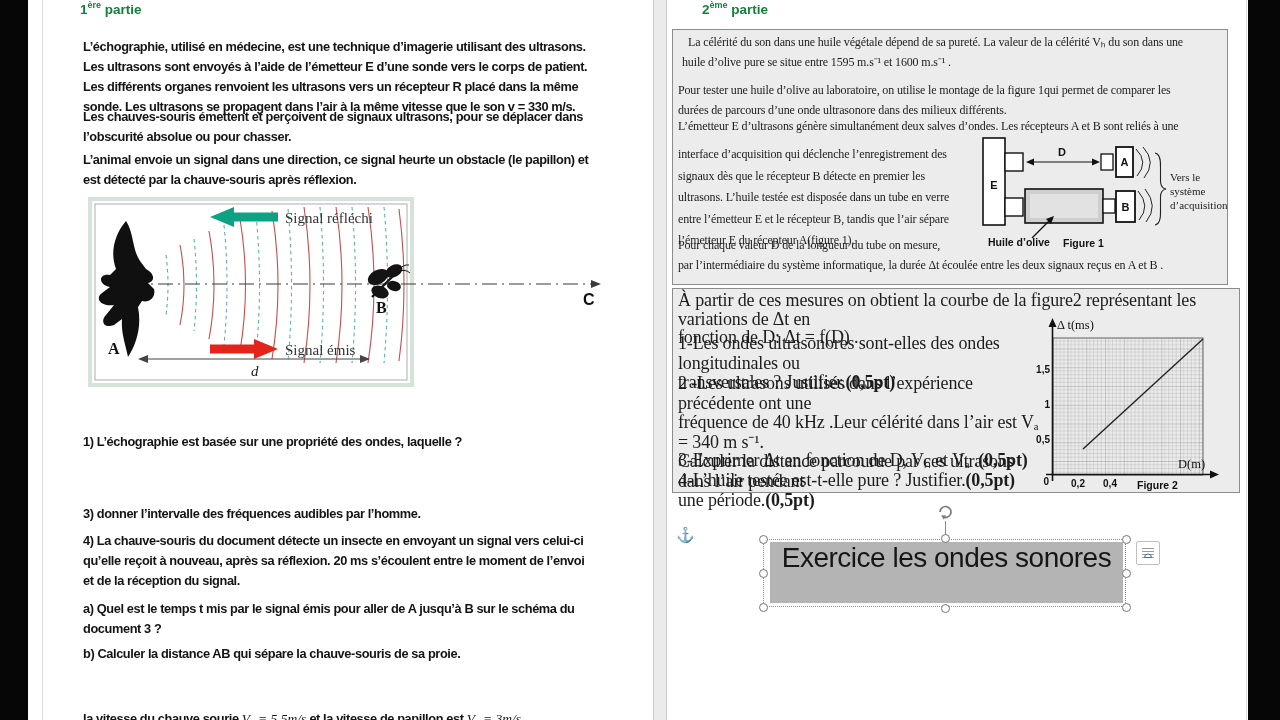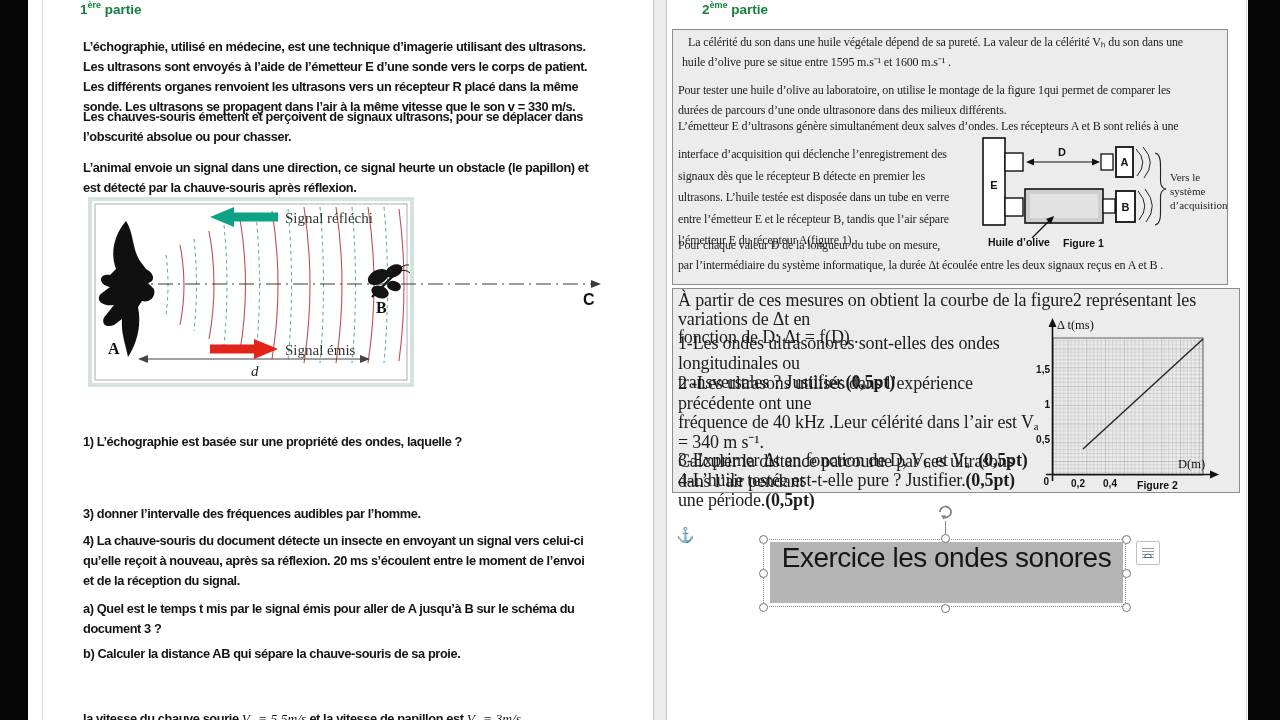--- a/index.html
+++ b/index.html
@@ -46,21 +46,21 @@
   <div class="abs edge" style="left:1246px;top:0;width:1px;height:720px"></div>
 
   <div class="abs heading" style="left:80px;top:0px"><span>1</span><sup>ère</sup><span> partie</span></div>
 
   <div class="abs bodyL" style="left:83px;top:37px">L’échographie, utilisé en médecine, est une technique d’imagerie utilisant des ultrasons.
 Les ultrasons sont envoyés à l’aide de l’émetteur E d’une sonde vers le corps de patient.
 Les différents organes renvoient les ultrasons vers un récepteur R placé dans la même
 sonde. Les ultrasons se propagent dans l’air à la même vitesse que le son v = 330 m/s.</div>
   <div class="abs bodyL" style="left:83px;top:107px">Les chauves-souris émettent et perçoivent de signaux ultrasons, pour se déplacer dans
 l’obscurité absolue ou pour chasser.</div>
-  <div class="abs bodyL" style="left:83px;top:158px">L’animal envoie un signal dans une direction, ce signal heurte un obstacle (le papillon) et
+  <div class="abs bodyL" style="left:83px;top:150px">L’animal envoie un signal dans une direction, ce signal heurte un obstacle (le papillon) et
 est détecté par la chauve-souris après réflexion.</div>
 
   <svg class="abs" style="left:88px;top:193px" width="532" height="207" viewBox="0 0 532 207">
     <rect x="2" y="6" width="322" height="186" fill="#ffffff" stroke="#d5e3da" stroke-width="4"></rect>
     <rect x="7" y="11" width="312" height="176" fill="none" stroke="#9a9a9a" stroke-width="0.8"></rect>
 
     <g>
       <path d="M78,62 Q82,92 78,122" fill="none" stroke="#4aa49e" stroke-width="1" stroke-dasharray="3.5,3.5"></path>
       <path d="M92,52 Q100,92 92,132" fill="none" stroke="#c0504d" stroke-width="1.1"></path>
       <path d="M106,46 Q111,92 106,138" fill="none" stroke="#4aa49e" stroke-width="1" stroke-dasharray="3.5,3.5"></path>

